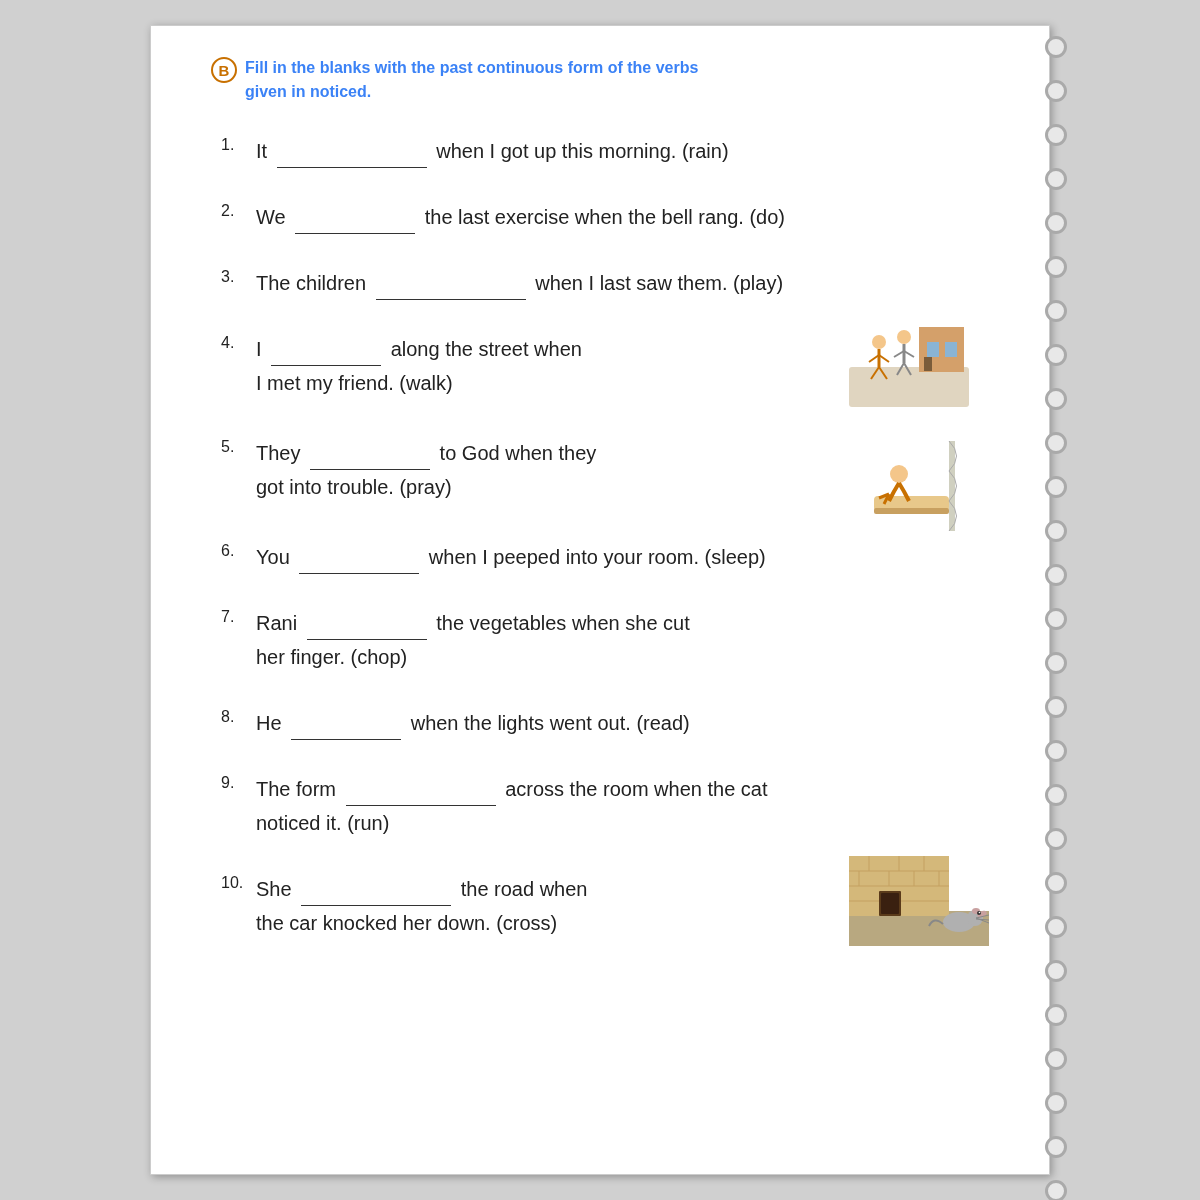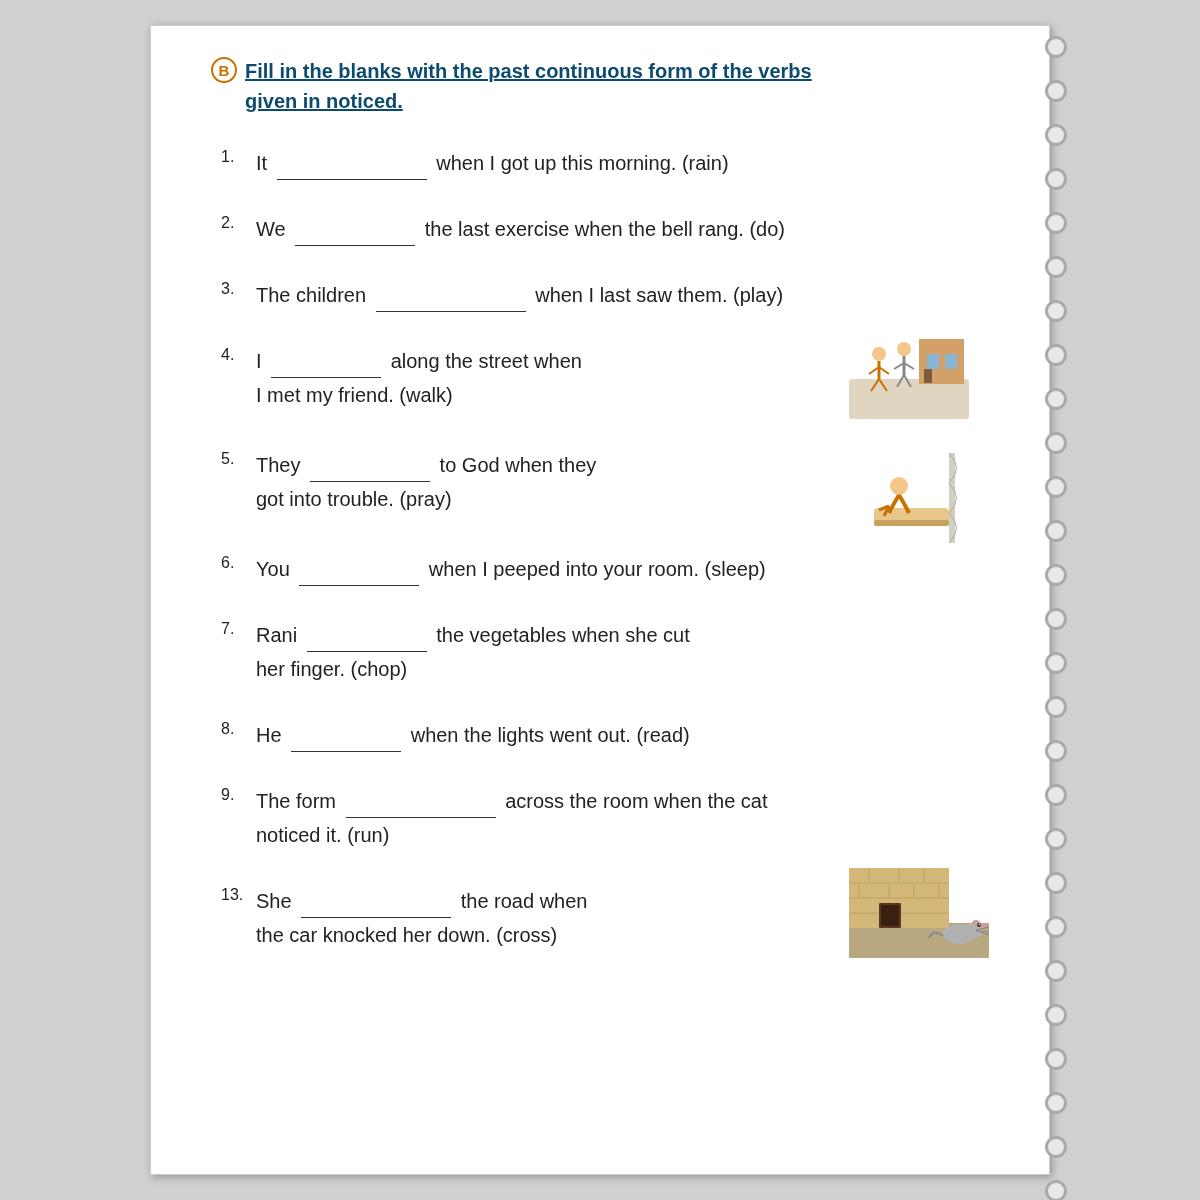--- a/index.html
+++ b/index.html
@@ -58,25 +58,24 @@
       font-size: 15px;
       display: flex;
       align-items: center;
       justify-content: center;
       flex-shrink: 0;
       margin-right: 8px;
       margin-top: 1px;
     }
 
     .header-text {
-      color: #0c4a6e;
-      font-size: 20px;
+      color: #3b82f6;
+      font-size: 16px;
       font-weight: bold;
       line-height: 1.5;
-      text-decoration: underline;
     }
 
     .questions {
       padding-left: 10px;
     }
 
     .question {
       display: flex;
       align-items: flex-start;
       margin-bottom: 32px;
@@ -263,21 +262,21 @@
 
     <div class="question">
       <div class="q-number">9.</div>
       <div class="q-content">
         <span>The form</span> <span class="blank blank-long"></span> across the room when the cat<br>
         noticed it. (run)
       </div>
     </div>
 
     <div class="question" style="position:relative; margin-bottom: 0;">
-      <div class="q-number">13.</div>
+      <div class="q-number">10.</div>
       <div class="q-content">
         She <span class="blank blank-long"></span> the road when<br>
         the car knocked her down. (cross)
       </div>
 
       <div style="position:absolute; right:10px; bottom:-10px;">
         <svg width="140" height="90" viewBox="0 0 140 90">
 
           <rect x="0" y="55" width="140" height="35" fill="#b8a880"></rect>
 

